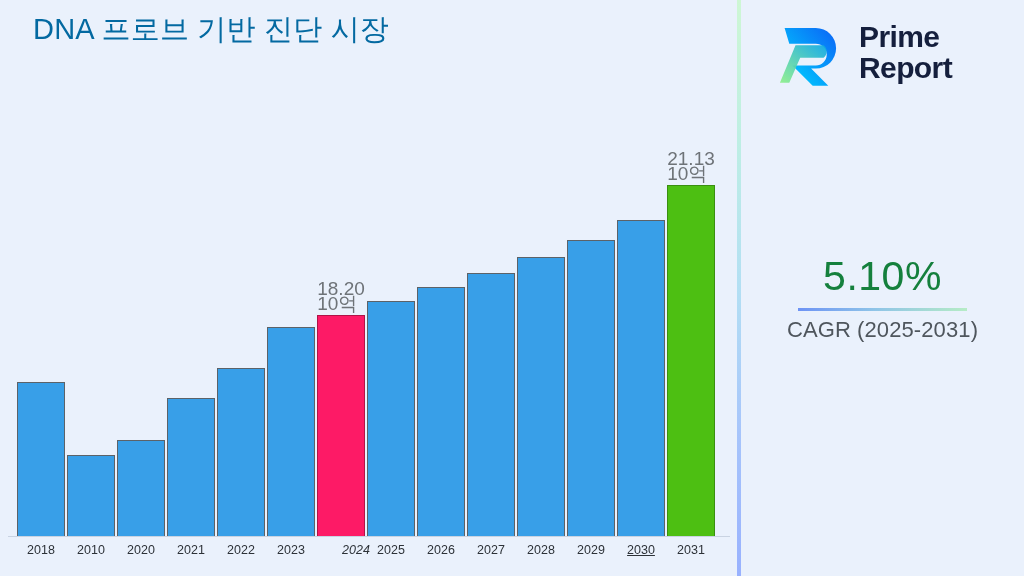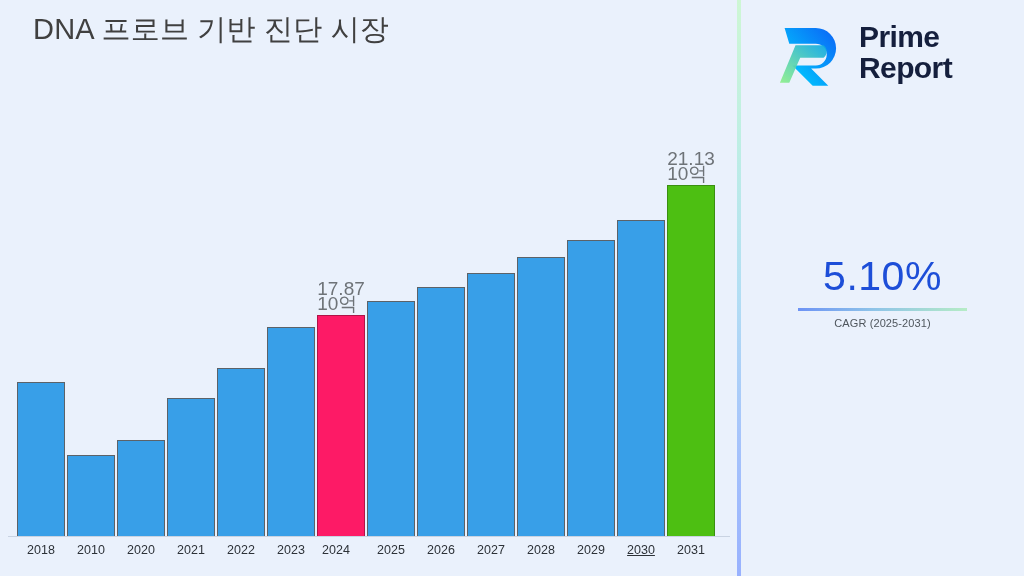--- a/index.html
+++ b/index.html
@@ -10,21 +10,21 @@
     overflow:hidden;
     position:relative;
   }
 
   
   #chart-panel{
     position:absolute; left:0; top:0; width:738px; height:576px;
   }
   #page-title{
     position:absolute; left:33px; top:10px;
-    font-size:29px; font-weight:400; color:#404040;
+    font-size:29px; font-weight:400; color:#0369a1;
     letter-spacing:.2px; white-space:nowrap;
   }
 
   #plot-area{
     position:absolute; left:0; top:96px; width:738px; height:440px;
   }
   .bar-slot{
     position:absolute; bottom:0; width:48px;
     display:flex; flex-direction:column; justify-content:flex-end;
     align-items:center; height:100%;
@@ -73,29 +73,29 @@
   #logo-text{
     font-size:30px; font-weight:700; color:#151f3d;
     line-height:1.02; letter-spacing:-.6px;
   }
   #logo-text div{ display:block; }
 
   #cagr-block{
     position:absolute; left:0; top:252px; width:283px; text-align:center;
   }
   #cagr-value{
-    font-size:41px; color:#1d4ed8; font-weight:400; letter-spacing:.5px;
+    font-size:41px; color:#15803d; font-weight:400; letter-spacing:.5px;
     line-height:48px;
   }
   #cagr-rule{
     width:169px; height:3px; margin:8px auto 6px auto;
     background:linear-gradient(90deg,#6d93f5 0%,#8fc4e8 45%,#b6ecc6 100%);
   }
   #cagr-caption{
-    font-size:11px; color:#4f565d; letter-spacing:.1px;
+    font-size:22px; color:#4f565d; letter-spacing:.1px;
   }
 </style>
 </head>
 <body>
 
 <div id="chart-panel">
 
   <div id="page-title">DNA 프로브 기반 진단 시장</div>
 
   <div id="plot-area">
@@ -111,21 +111,21 @@
       <div class="bar-slot" style="left: 167px;">
         <div class="bar-rect blue" style="height: 31.3%;"></div>
       </div>
       <div class="bar-slot" style="left: 217px;">
         <div class="bar-rect blue" style="height: 38.2%;"></div>
       </div>
       <div class="bar-slot" style="left: 267px;">
         <div class="bar-rect blue" style="height: 47.6%;"></div>
       </div>
       <div class="bar-slot" style="left: 317px;">
-        <div class="bar-label"><span>17.87</span><span class="u">10억</span></div>
+        <div class="bar-label"><span>18.20</span><span class="u">10억</span></div>
         <div class="bar-rect pink" style="height: 50.3%;"></div>
       </div>
       <div class="bar-slot" style="left: 367px;">
         <div class="bar-rect blue" style="height: 53.4%;"></div>
       </div>
       <div class="bar-slot" style="left: 417px;">
         <div class="bar-rect blue" style="height: 56.6%;"></div>
       </div>
       <div class="bar-slot" style="left: 467px;">
         <div class="bar-rect blue" style="height: 59.7%;"></div>
@@ -146,21 +146,21 @@
     </div>
 
   <div id="axis-line"></div>
   <div id="x-axis">
       <div class="tick" style="left: 17px; width: 48px;">2018</div>
       <div class="tick" style="left: 67px; width: 48px;">2010</div>
       <div class="tick" style="left: 117px; width: 48px;">2020</div>
       <div class="tick" style="left: 167px; width: 48px;">2021</div>
       <div class="tick" style="left: 217px; width: 48px;">2022</div>
       <div class="tick" style="left: 267px; width: 48px;">2023</div>
-      <div class="tick" style="left: 312px; width: 48px;">2024</div>
+      <div class="tick" style="left: 332px; width: 48px; font-style: italic;">2024</div>
       <div class="tick" style="left: 367px; width: 48px;">2025</div>
       <div class="tick" style="left: 417px; width: 48px;">2026</div>
       <div class="tick" style="left: 467px; width: 48px;">2027</div>
       <div class="tick" style="left: 517px; width: 48px;">2028</div>
       <div class="tick" style="left: 567px; width: 48px;">2029</div>
       <div class="tick" style="left: 617px; width: 48px; text-decoration: underline;">2030</div>
       <div class="tick" style="left: 667px; width: 48px;">2031</div>
     </div>
 
 </div>

